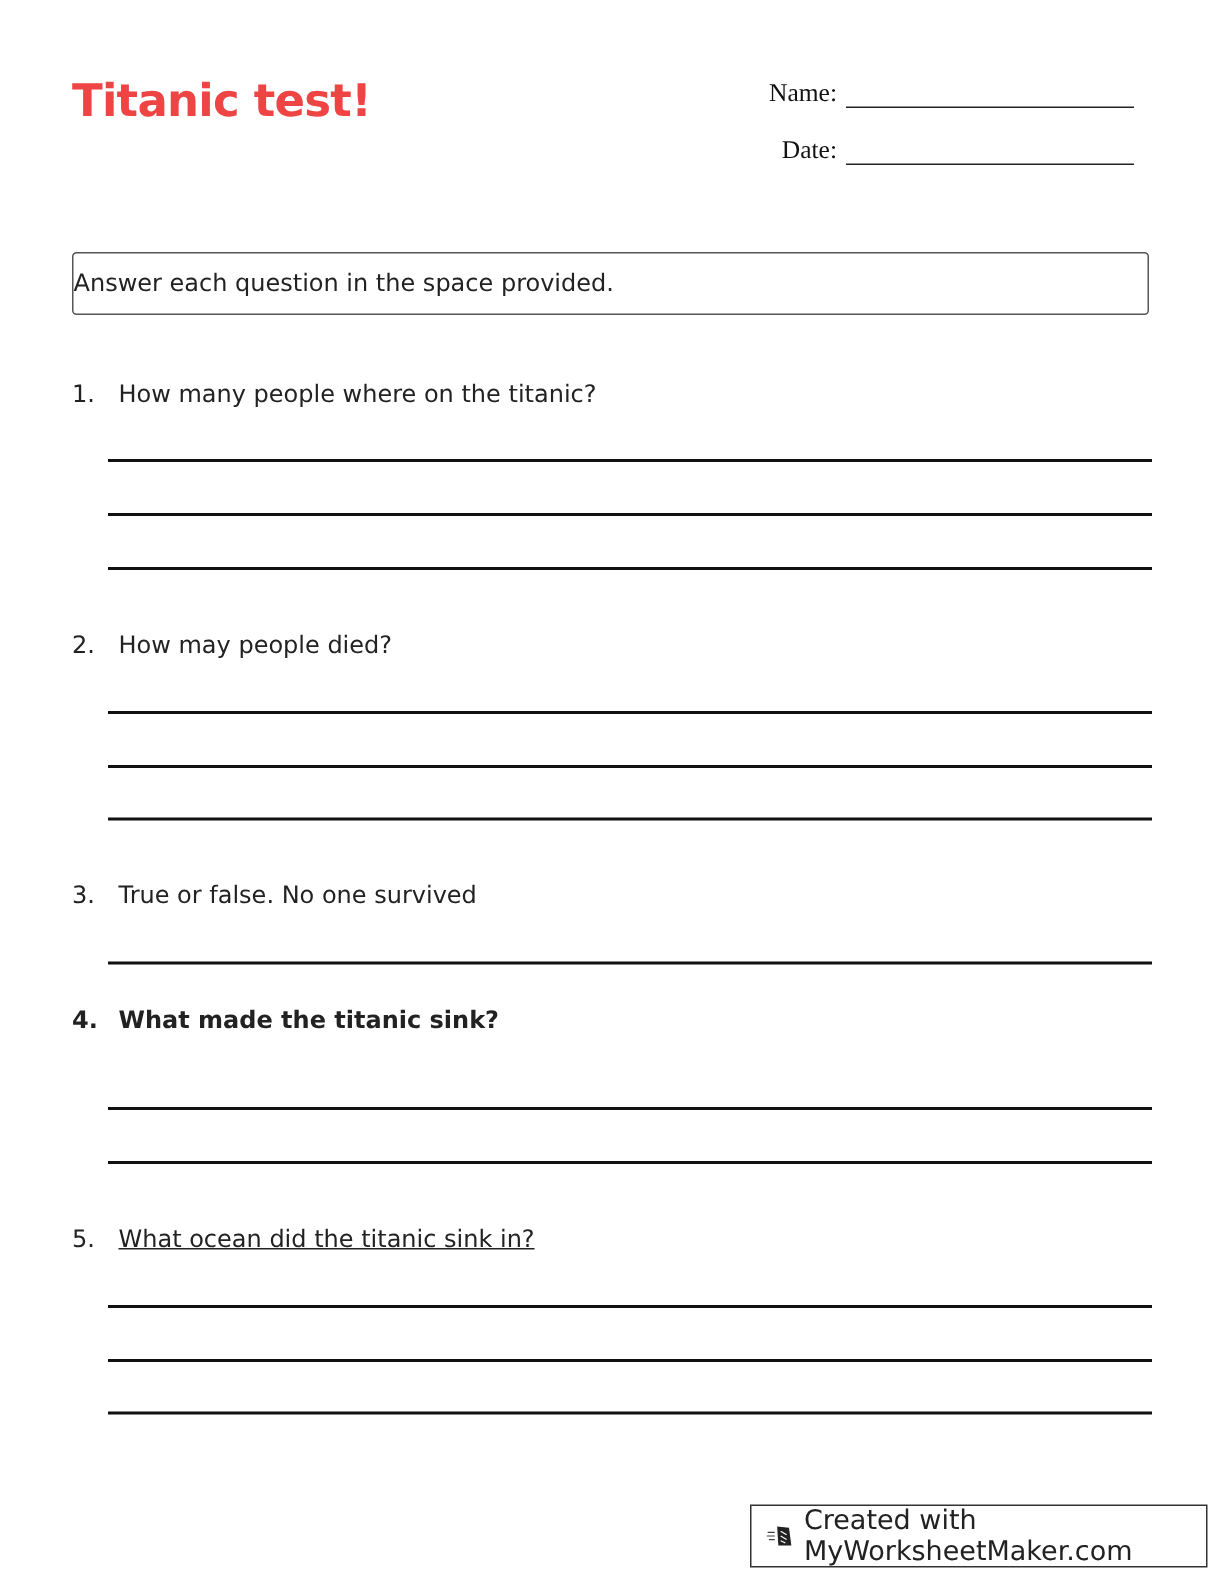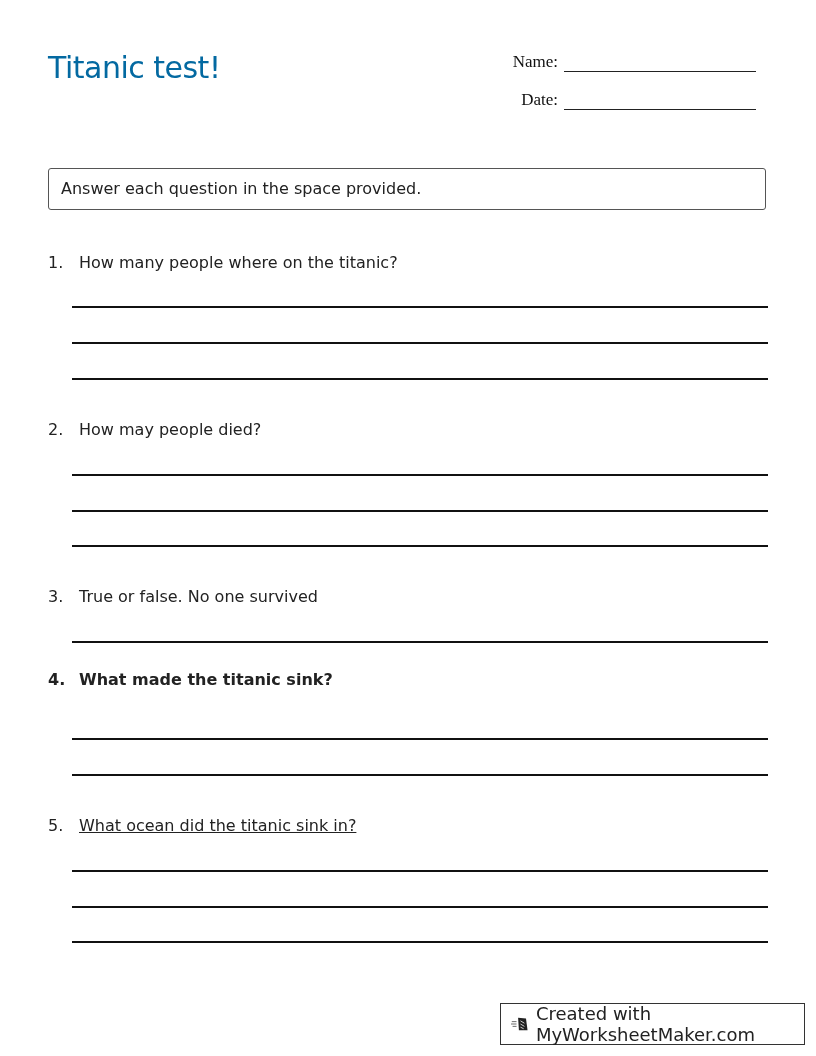--- a/index.html
+++ b/index.html
@@ -1,26 +1,26 @@
 <!DOCTYPE html>
 <html><head>
 <meta charset="utf-8">
 <style>
   html, body { margin: 0; padding: 0; background: #ffffff; }
   body { width: 816px; height: 1056px; position: relative; overflow: hidden;
          font-family: "DejaVu Sans", sans-serif; color: #222; }
-  .title { position: absolute; left: 48px; top: 50px; font-size: 30px; font-weight: normal;
-           color: #0369a1; letter-spacing: -0.5px; margin: 0; }
+  .title { position: absolute; left: 48px; top: 50px; font-size: 30px; font-weight: bold;
+           color: #ef4444; letter-spacing: -0.5px; margin: 0; }
   .meta-row { position: absolute; left: 488px; width: 268px; display: flex; align-items: center; }
   .meta-label { font-family: "Liberation Serif", serif; font-size: 17px; color: #111;
                 width: 70px; text-align: right; padding-right: 6px; }
   .meta-line { flex: 1; border-bottom: 1.5px solid #222; height: 18px; }
   .instructions { position: absolute; left: 48px; top: 168px; width: 718px; height: 42px;
                   border: 1.5px solid #555; border-radius: 3px; box-sizing: border-box;
-                  font-size: 16px; line-height: 40px; padding-left: 12px; color: #222; }
+                  font-size: 16px; line-height: 40px; padding-left: 0; color: #222; }
   .question { position: absolute; left: 48px; font-size: 16px; color: #222; }
   .q-num { display: inline-block; width: 31px; }
   .answer-line { position: absolute; left: 72px; width: 696px; height: 0;
                  border-top: 2px solid #111; }
   .badge { position: absolute; left: 500px; top: 1003px; width: 305px; height: 42px;
            border: 1.5px solid #333; box-sizing: border-box; display: flex; align-items: center;
            font-size: 18px; color: #222; }
   .badge-icon { width: 24px; height: 20px; margin-left: 10px; margin-right: 6px; }
 </style>
 </head>

